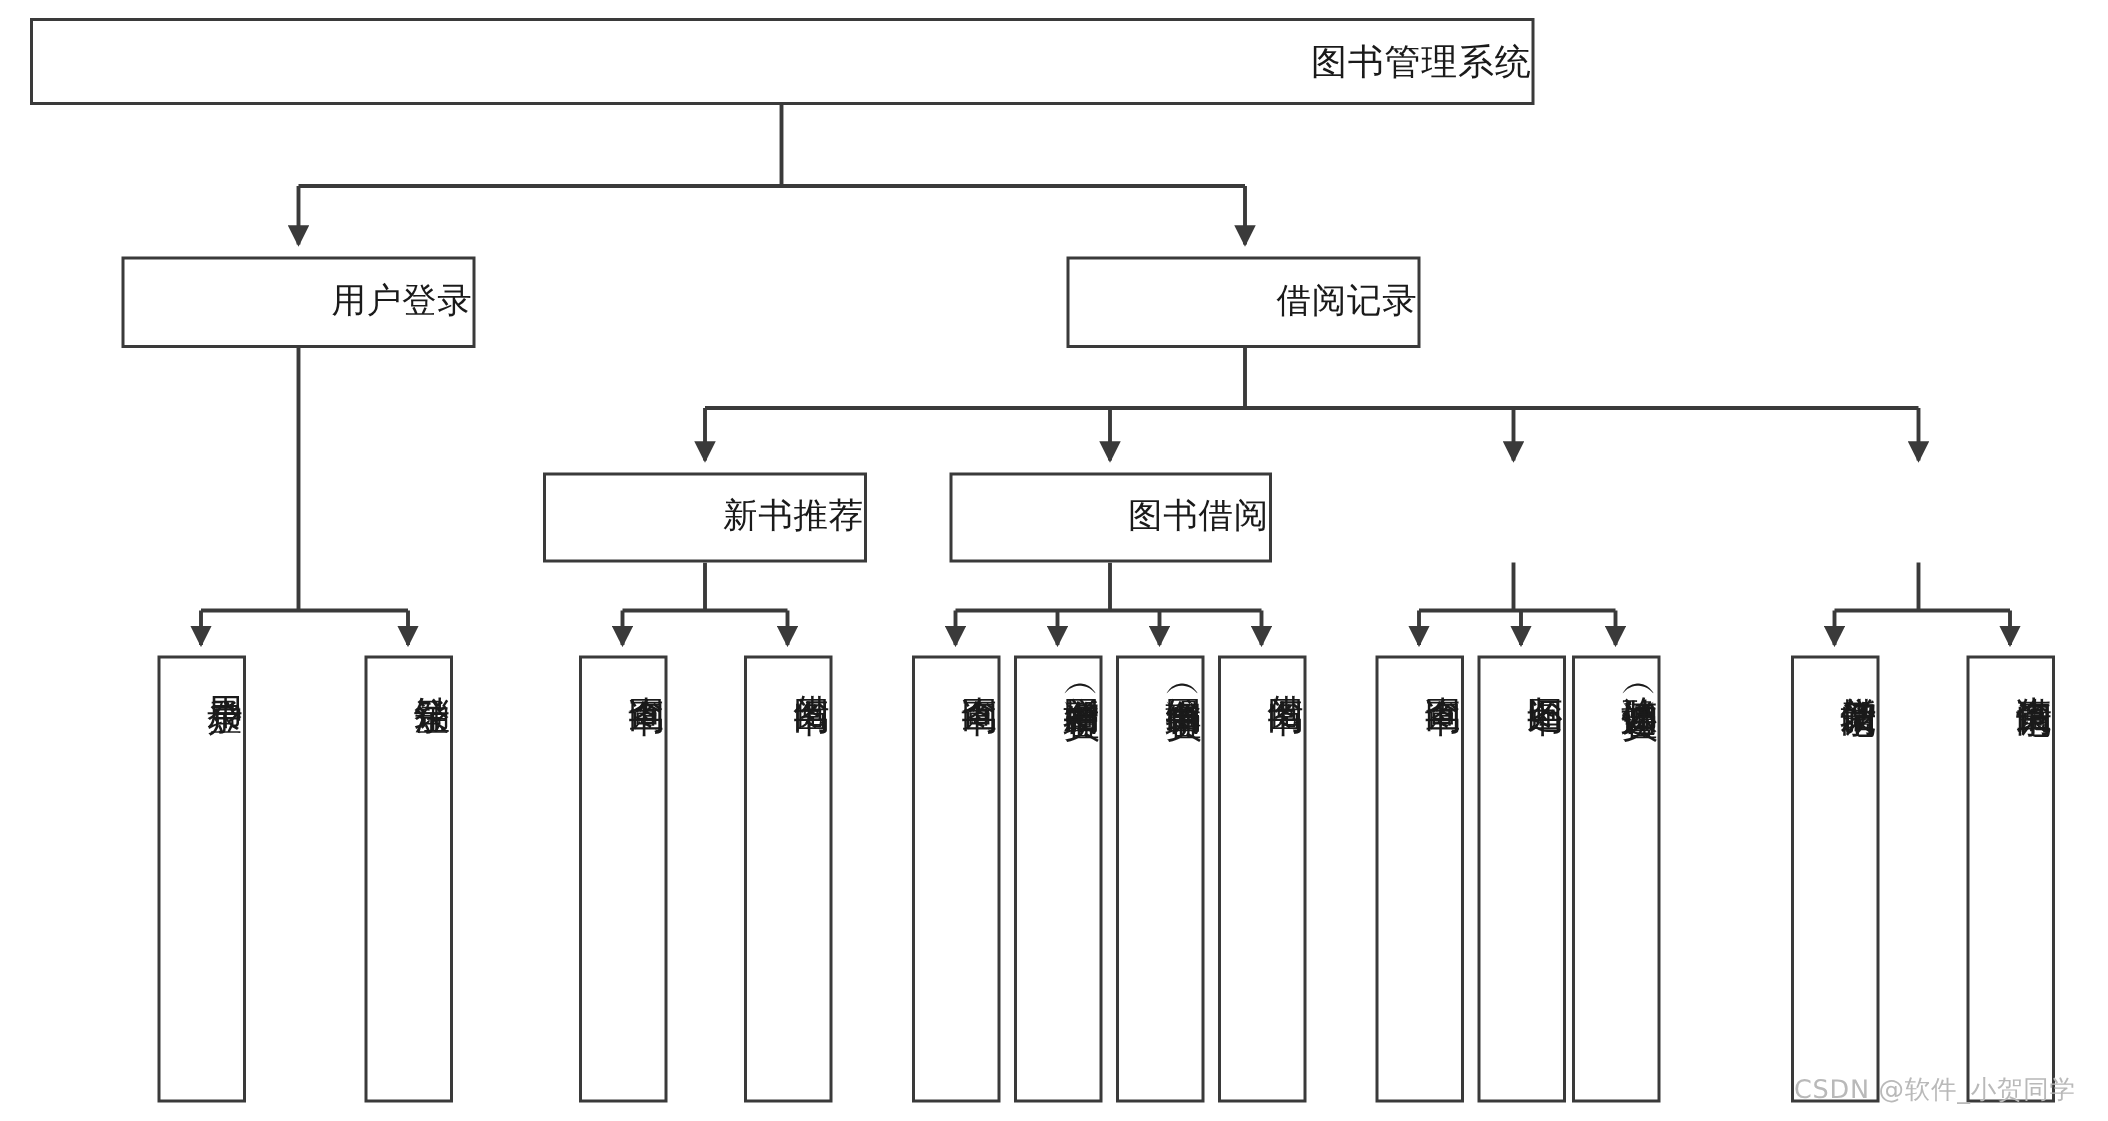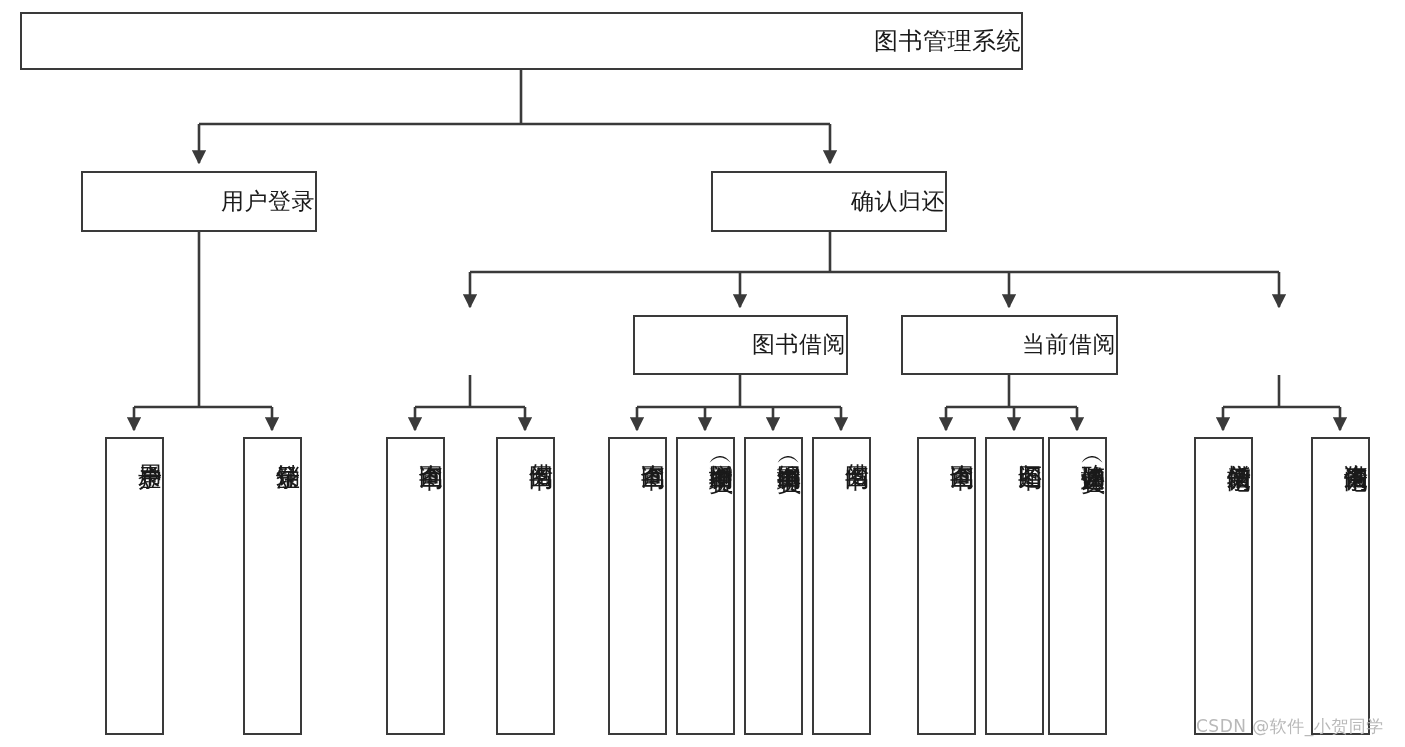--- a/index.html
+++ b/index.html
@@ -124,28 +124,28 @@
   </svg>
 
   <div class="node horizontal root" style="left:20px; top:12px; width:1003px; height:58px;">
     <span class="label">图书管理系统</span>
   </div>
 
   <div class="node horizontal" style="left:81px; top:171px; width:236px; height:61px;">
     <span class="label">用户登录</span>
   </div>
   <div class="node horizontal" style="left:711px; top:171px; width:236px; height:61px;">
-    <span class="label">确认归还</span>
+    <span class="label">借阅记录</span>
   </div>
 
+  <div class="node horizontal" style="left:362px; top:315px; width:216px; height:60px;">
+    <span class="label">新书推荐</span>
+  </div>
   <div class="node horizontal" style="left:633px; top:315px; width:215px; height:60px;padding-left:28px;">
     <span class="label">图书借阅</span>
-  </div>
-  <div class="node horizontal" style="left:901px; top:315px; width:217px; height:60px;">
-    <span class="label">当前借阅</span>
   </div>
 
   <div class="node vertical" style="left:105px; top:437px; width:59px; height:298px;">
     <span class="label">用户登录</span>
   </div>
   <div class="node vertical" style="left:243px; top:437px; width:59px; height:298px;">
     <span class="label">注销登录</span>
   </div>
 
   <div class="node vertical" style="left:386px; top:437px; width:59px; height:298px;">

